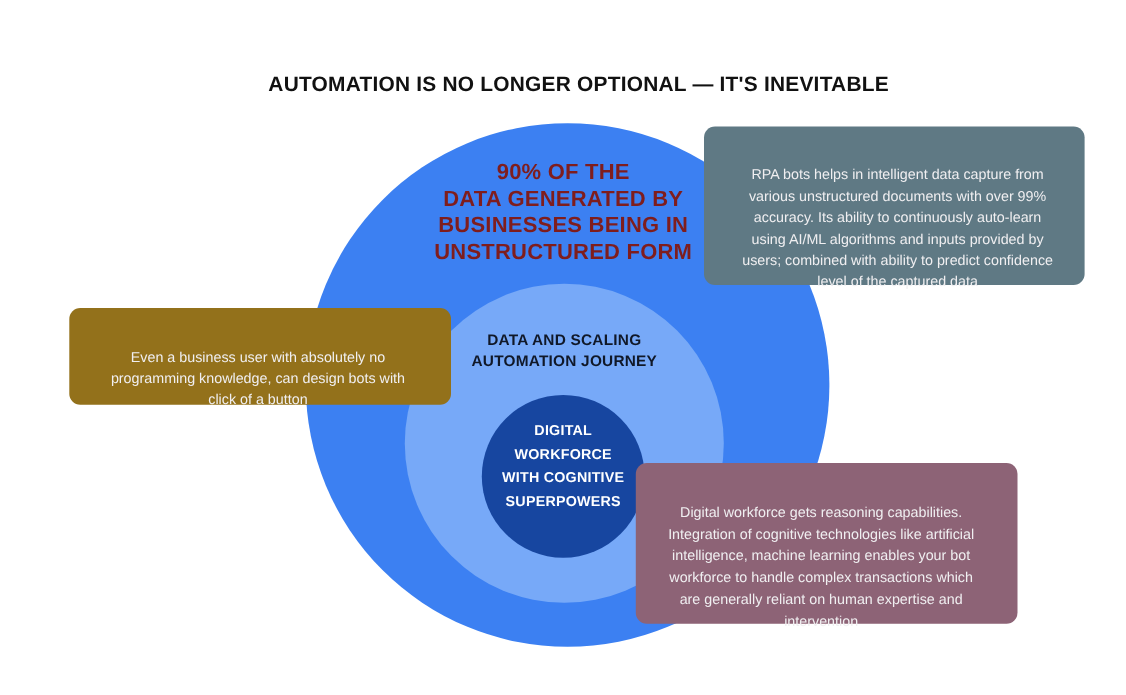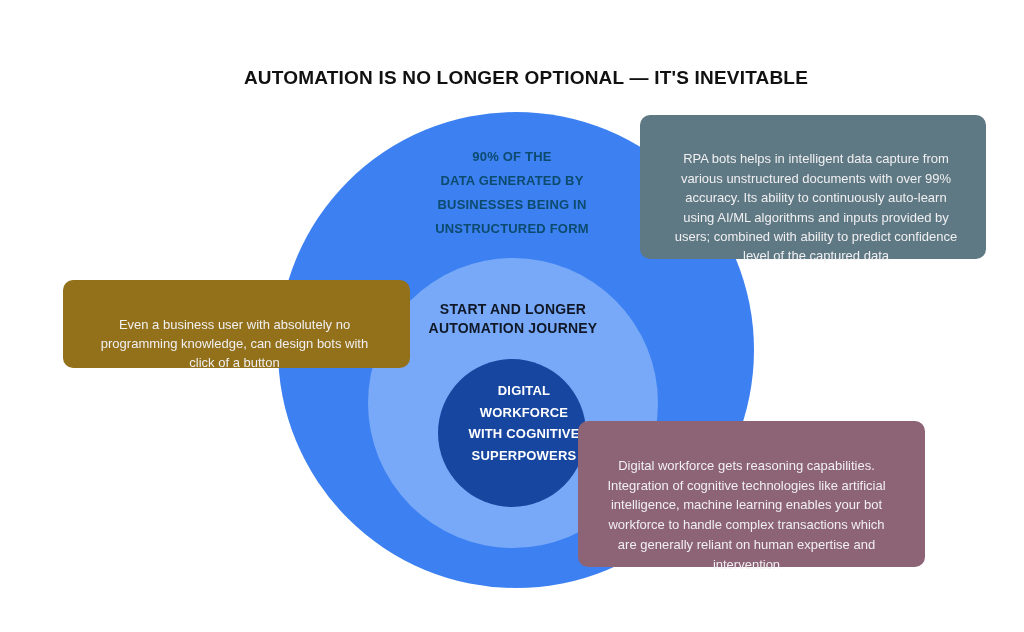--- a/index.html
+++ b/index.html
@@ -31,30 +31,30 @@
   .circle-middle { left: 368px; top: 258px; width: 290px; height: 290px; }
   .circle-inner  { left: 438px; top: 359px; width: 148px; height: 148px; }
   .circle-label {
     position: absolute;
     text-align: center;
     font-weight: bold;
     white-space: pre-line;
   }
   .label-outer {
     left: 342px; top: 145px; width: 340px;
-    font-size: 13px; line-height: 24px; color: #0c4a6e;
+    font-size: 20px; line-height: 24px; color: #7f1d1d;
     letter-spacing: 0.2px;
   }
   .label-middle {
     left: 398px; top: 300px; width: 230px;
     font-size: 14px; line-height: 19px; color: #101828;
     letter-spacing: 0.2px;
   }
   .label-inner {
-    left: 449px; top: 380px; width: 150px;
+    left: 437px; top: 380px; width: 150px;
     font-size: 13px; line-height: 21.5px; color: #ffffff;
     letter-spacing: 0.2px;
   }
   .callout {
     position: absolute;
     border-radius: 10px;
     box-sizing: border-box;
     color: #f0eff1;
     font-size: 13px;
     white-space: pre-line;
@@ -87,21 +87,21 @@
   <h1 class="title">AUTOMATION IS NO LONGER OPTIONAL — IT'S INEVITABLE</h1>
 
   <div class="circle circle-outer" style="background-color: rgb(60, 128, 242);"></div>
   <div class="circle circle-middle" style="background-color: rgb(119, 169, 248);"></div>
   <div class="circle circle-inner" style="background-color: rgb(23, 70, 160);"></div>
 
   <div class="circle-label label-outer">90% OF THE
 DATA GENERATED BY
 BUSINESSES BEING IN
 UNSTRUCTURED FORM</div>
-  <div class="circle-label label-middle">START AND LONGER
+  <div class="circle-label label-middle">DATA AND SCALING
 AUTOMATION JOURNEY</div>
   <div class="circle-label label-inner">DIGITAL
 WORKFORCE
 WITH COGNITIVE
 SUPERPOWERS</div>
 
   <div class="callout callout-gray" style="background-color: rgb(95, 121, 132);">
     <p>RPA bots helps in intelligent data capture from
 various unstructured documents with over 99%
 accuracy. Its ability to continuously auto-learn

